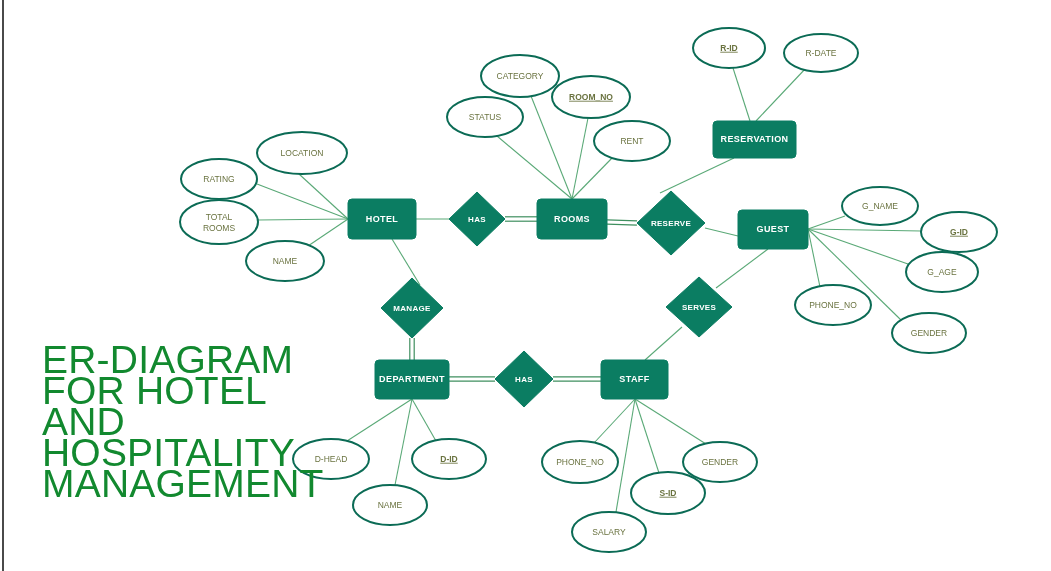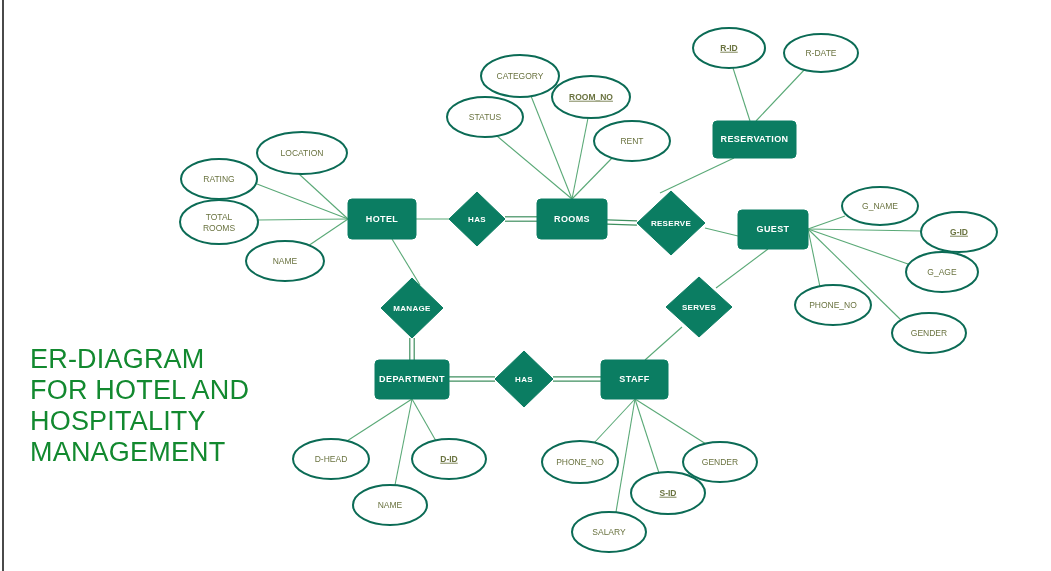--- a/index.html
+++ b/index.html
@@ -81,26 +81,26 @@
     font-size: 8.5px;
     text-anchor: middle;
     dominant-baseline: middle;
   }
   .attr-label.key {
     font-weight: bold;
     text-decoration: underline;
   }
   .title-text {
     position: absolute;
-    left: 30px;
+    left: 42px;
     top: 344px;
     width: 300px;
     color: #12892f;
     font-family: "Liberation Sans", sans-serif;
-    font-size: 27px;
+    font-size: 39px;
     line-height: 31px;
     letter-spacing: 0.2px;
     white-space: pre-line;
   }
 </style>
 </head>
 <body>
 
 <div id="canvas">
 

